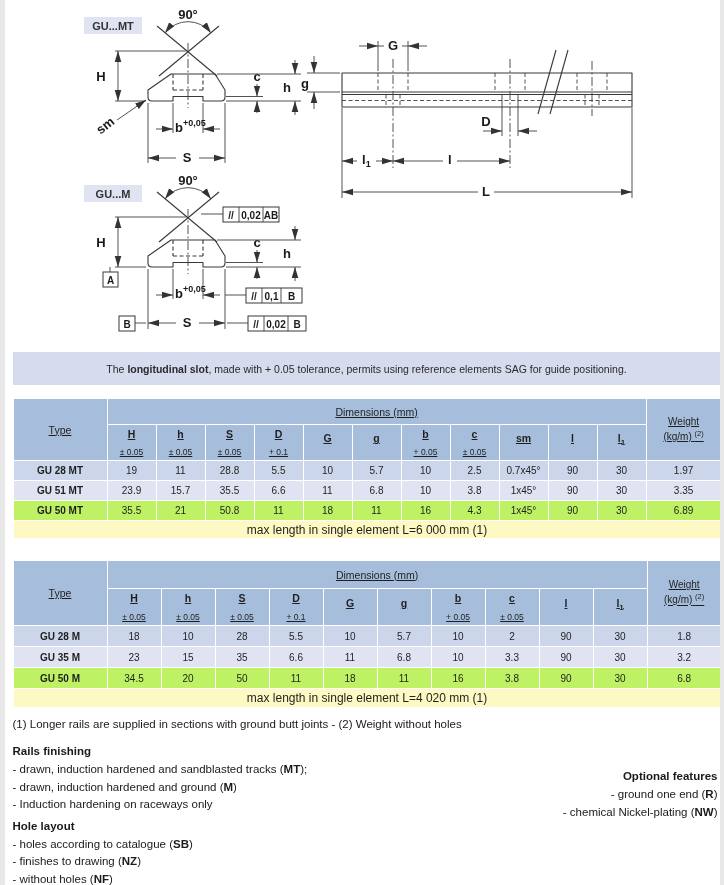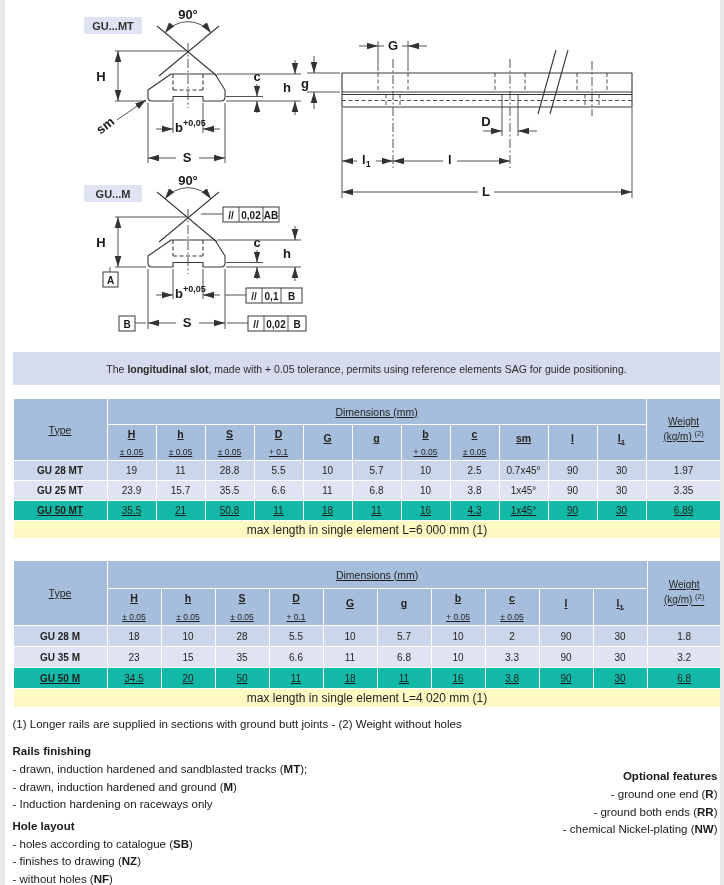--- a/index.html
+++ b/index.html
@@ -31,21 +31,21 @@
 
   
   .tblwrap1 { position:absolute; left:8px; top:398px; }
   .tblwrap2 { position:absolute; left:8px; top:560px; }
   table.tbl { border-collapse:collapse; table-layout:fixed; width:708px;
               font-size:10px; color:#1f1f1f; }
   table.tbl td { border:1.5px solid #ffffff; text-align:center; vertical-align:middle; padding:0; }
   .hdr  { background:#a6bedb;text-decoration:underline; }
   .r0 td { background:#cbd6ea; }
   .r1 td { background:#e0e4f2; }
-  .r2 td { background:#14b8a6;text-decoration:underline; }
+  .r2 td { background:#bef264; }
   .trow td { height:20px; }
   .t2 .trow td { height:21px; }
   .dimsrow td { height:26px; font-size:10.5px; }
   .t2 .dimsrow td { height:28px; }
   .colrow td { height:36px; }
   .t2 .colrow td { height:37px; }
   .footrow td { height:18px; background:#fef9c3; font-size:12px; }
   .t2 .footrow td { height:19px; }
   .typecell { font-weight:bold; }
   .cl { font-weight:bold; font-size:10.5px; line-height:12px; }
@@ -380,21 +380,21 @@
         <td>10</td>
         <td>5.7</td>
         <td>10</td>
         <td>2.5</td>
         <td>0.7x45°</td>
         <td>90</td>
         <td>30</td>
         <td>1.97</td>
       </tr>
       <tr class="trow r1">
-        <td class="typecell">GU 25 MT</td>
+        <td class="typecell">GU 51 MT</td>
         <td>23.9</td>
         <td>15.7</td>
         <td>35.5</td>
         <td>6.6</td>
         <td>11</td>
         <td>6.8</td>
         <td>10</td>
         <td>3.8</td>
         <td>1x45°</td>
         <td>90</td>
@@ -550,17 +550,16 @@
     <div class="gap"></div>
     <div class="ftitle">Hole layout</div>
     <div class="fitem"><span>- holes according to catalogue (</span><b>SB</b><span>)</span></div>
     <div class="fitem"><span>- finishes to drawing (</span><b>NZ</b><span>)</span></div>
     <div class="fitem"><span>- without holes (</span><b>NF</b><span>)</span></div>
   </div>
 
   <div class="col-right">
     <div class="ftitle">Optional features</div>
     <div class="fitem"><span>- ground one end (</span><b>R</b><span>)</span></div>
-    <div class="fitem"><span>- ground both ends (</span><b>RR</b><span>)</span></div>
     <div class="fitem"><span>- chemical Nickel-plating (</span><b>NW</b><span>)</span></div>
   </div>
 
 </div>
 
 </body></html>

